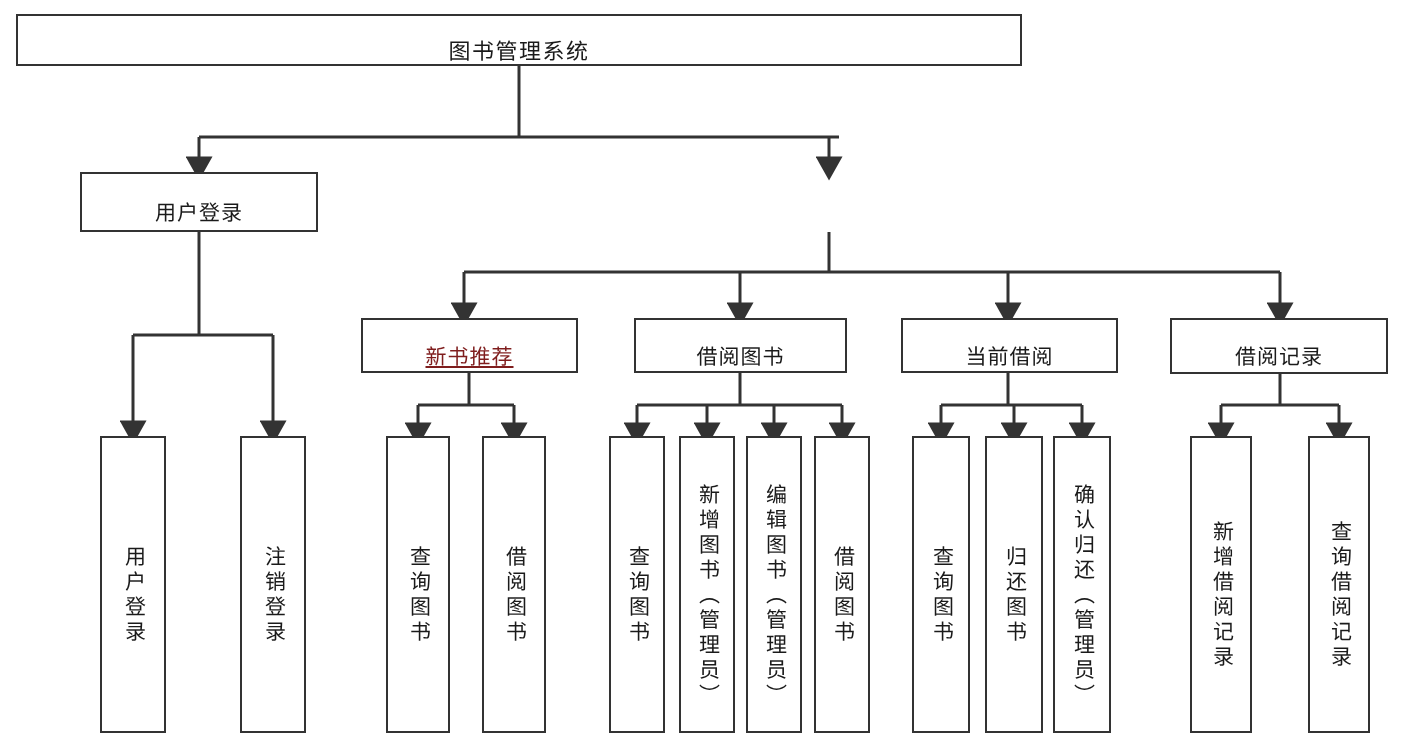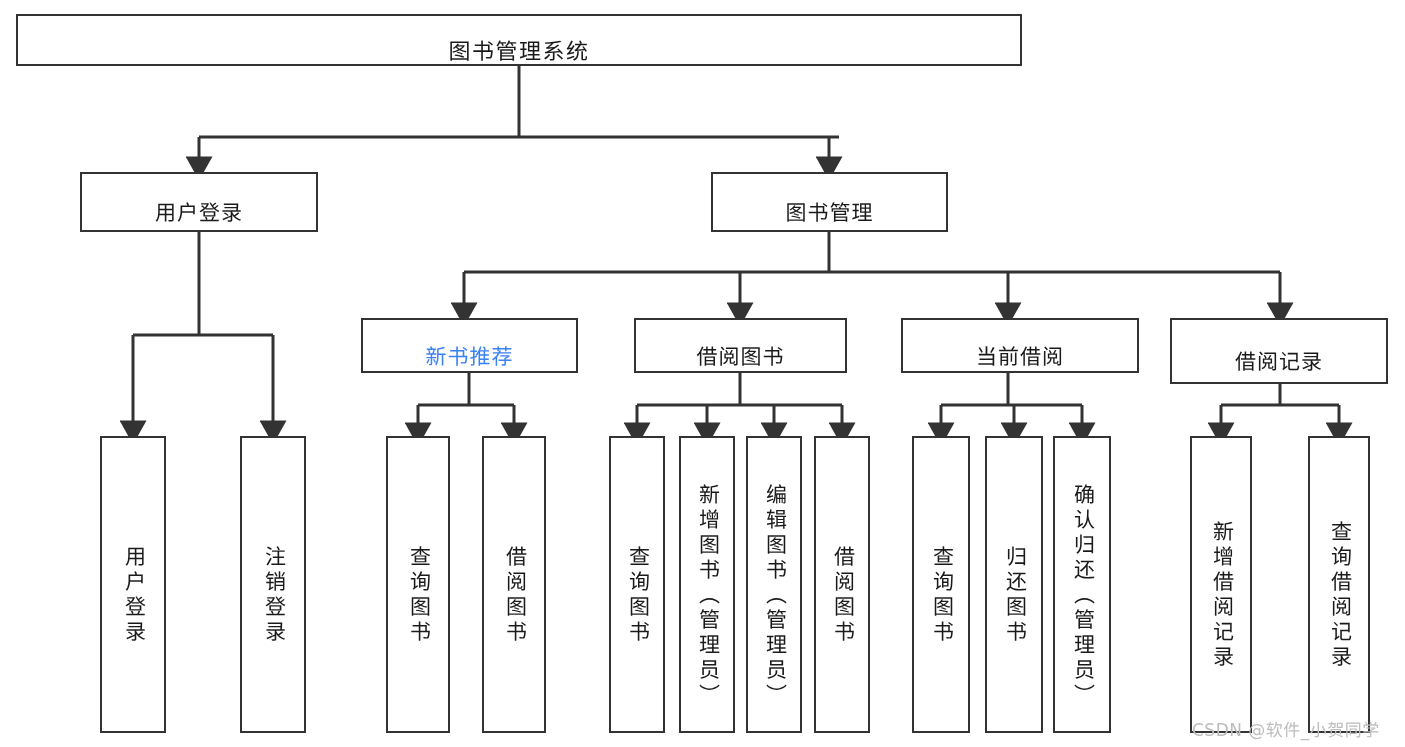--- a/index.html
+++ b/index.html
@@ -130,34 +130,31 @@
     </g>
   </svg>
 
   <div class="node root horiz" style="left: 16px; top: 14px; width: 1006px; height: 52px; border-color: rgb(51, 51, 51);">
     <span class="node-label" style="color: rgb(26, 26, 26);">图书管理系统</span>
   </div>
 
   <div class="node horiz" style="left: 80px; top: 172px; width: 238px; height: 60px; border-color: rgb(51, 51, 51);">
     <span class="node-label" style="color: rgb(26, 26, 26);">用户登录</span>
   </div>
-  <div class="node horiz" style="left: 711px; top: 172px; width: 237px; height: 60px; border-color: rgb(51, 51, 51);">
-    <span class="node-label" style="color: rgb(26, 26, 26);">图书管理</span>
-  </div>
 
   <div class="node horiz" style="left: 361px; top: 318px; width: 217px; height: 55px; border-color: rgb(51, 51, 51);">
-    <span class="node-label" style="color: #3b82f6;">新书推荐</span>
+    <span class="node-label" style="color: #7f1d1d; text-decoration: underline;">新书推荐</span>
   </div>
   <div class="node horiz" style="left: 634px; top: 318px; width: 213px; height: 55px; border-color: rgb(51, 51, 51);">
     <span class="node-label" style="color: rgb(26, 26, 26);">借阅图书</span>
   </div>
-  <div class="node horiz" style="left: 901px; top: 318px; width: 238px; height: 55px; border-color: rgb(51, 51, 51);">
+  <div class="node horiz" style="left: 901px; top: 318px; width: 217px; height: 55px; border-color: rgb(51, 51, 51);">
     <span class="node-label" style="color: rgb(26, 26, 26);">当前借阅</span>
   </div>
-  <div class="node horiz" style="left: 1170px; top: 318px; width: 218px; height: 66px; border-color: rgb(51, 51, 51);">
+  <div class="node horiz" style="left: 1170px; top: 318px; width: 218px; height: 56px; border-color: rgb(51, 51, 51);">
     <span class="node-label" style="color: rgb(26, 26, 26);">借阅记录</span>
   </div>
 
   <div class="node leaf" style="left: 100px; top: 436px; width: 66px; height: 297px; border-color: rgb(51, 51, 51);">
     <span class="node-label" style="color: rgb(26, 26, 26);">用户登录</span>
   </div>
   <div class="node leaf" style="left: 240px; top: 436px; width: 66px; height: 297px; border-color: rgb(51, 51, 51);">
     <span class="node-label" style="color: rgb(26, 26, 26);">注销登录</span>
   </div>
 
@@ -191,15 +188,14 @@
     <span class="node-label" style="color: rgb(26, 26, 26);">确认归还（管理员）</span>
   </div>
 
   <div class="node leaf" style="left: 1190px; top: 436px; width: 62px; height: 297px; border-color: rgb(51, 51, 51);">
     <span class="node-label" style="color: rgb(26, 26, 26);">新增借阅记录</span>
   </div>
   <div class="node leaf" style="left: 1308px; top: 436px; width: 62px; height: 297px; border-color: rgb(51, 51, 51);">
     <span class="node-label" style="color: rgb(26, 26, 26);">查询借阅记录</span>
   </div>
 
-  <div class="watermark" style="left: 1192px; top: 716px; color: rgb(189, 189, 189);">CSDN @软件_小贺同学</div>
 
 </div>
 
 </body></html>

